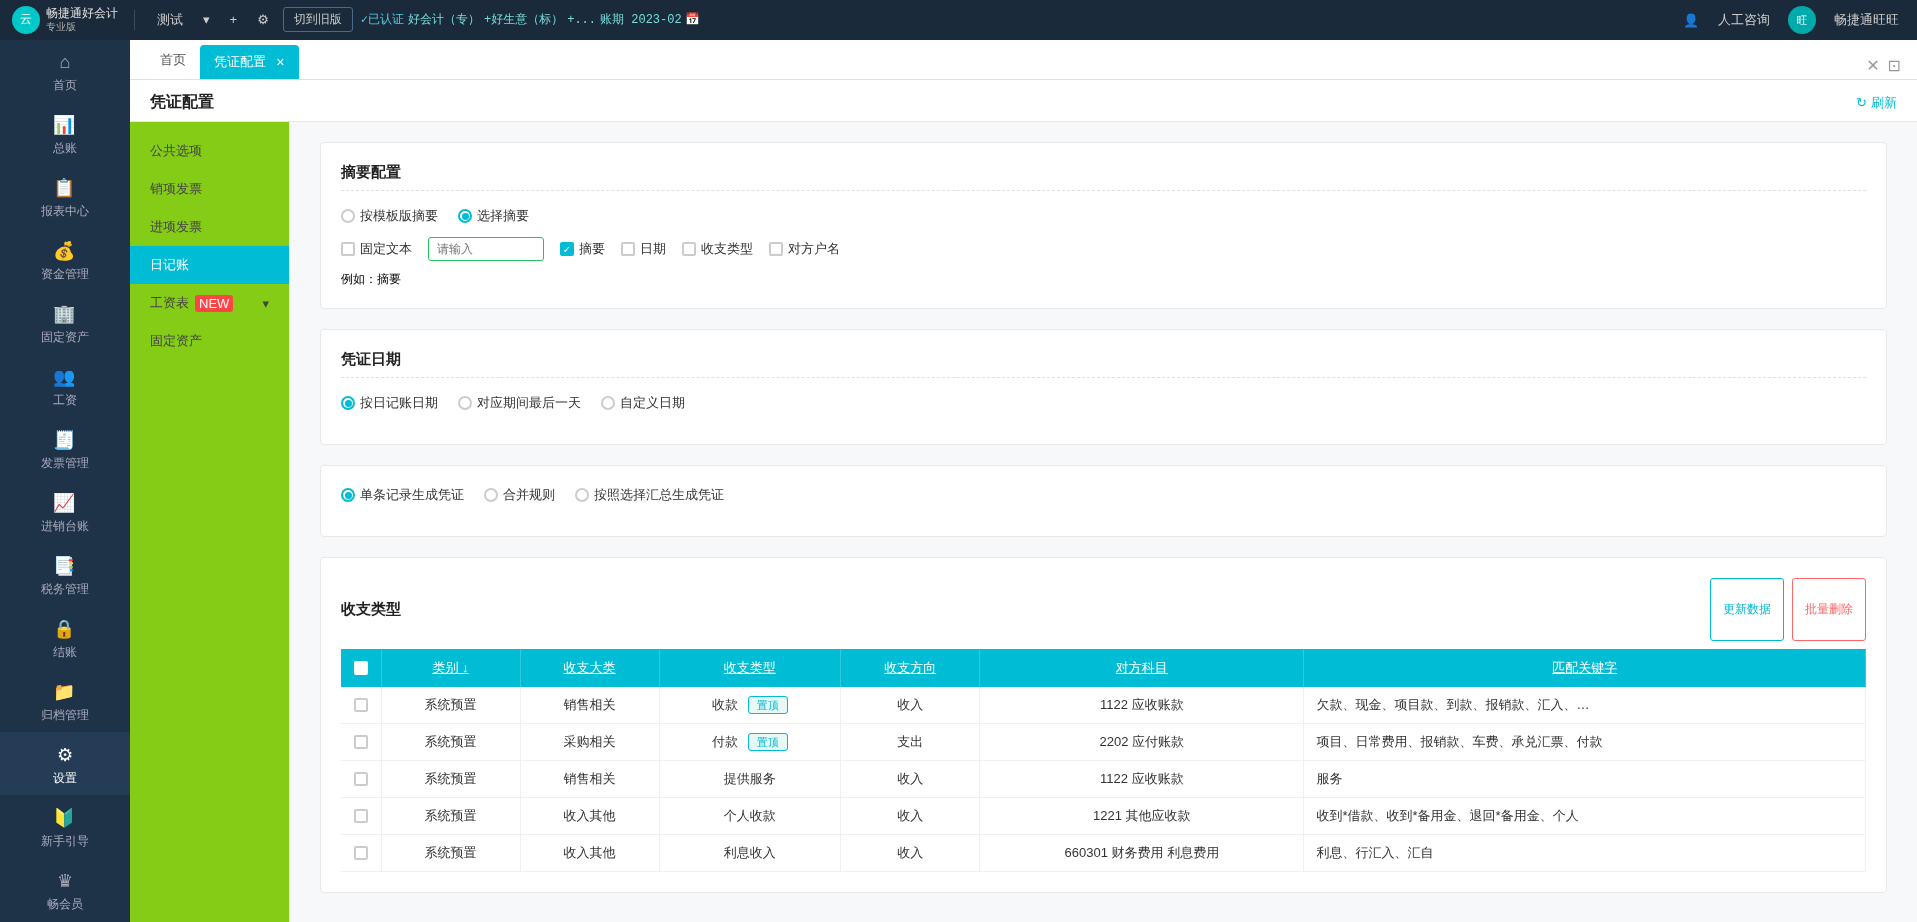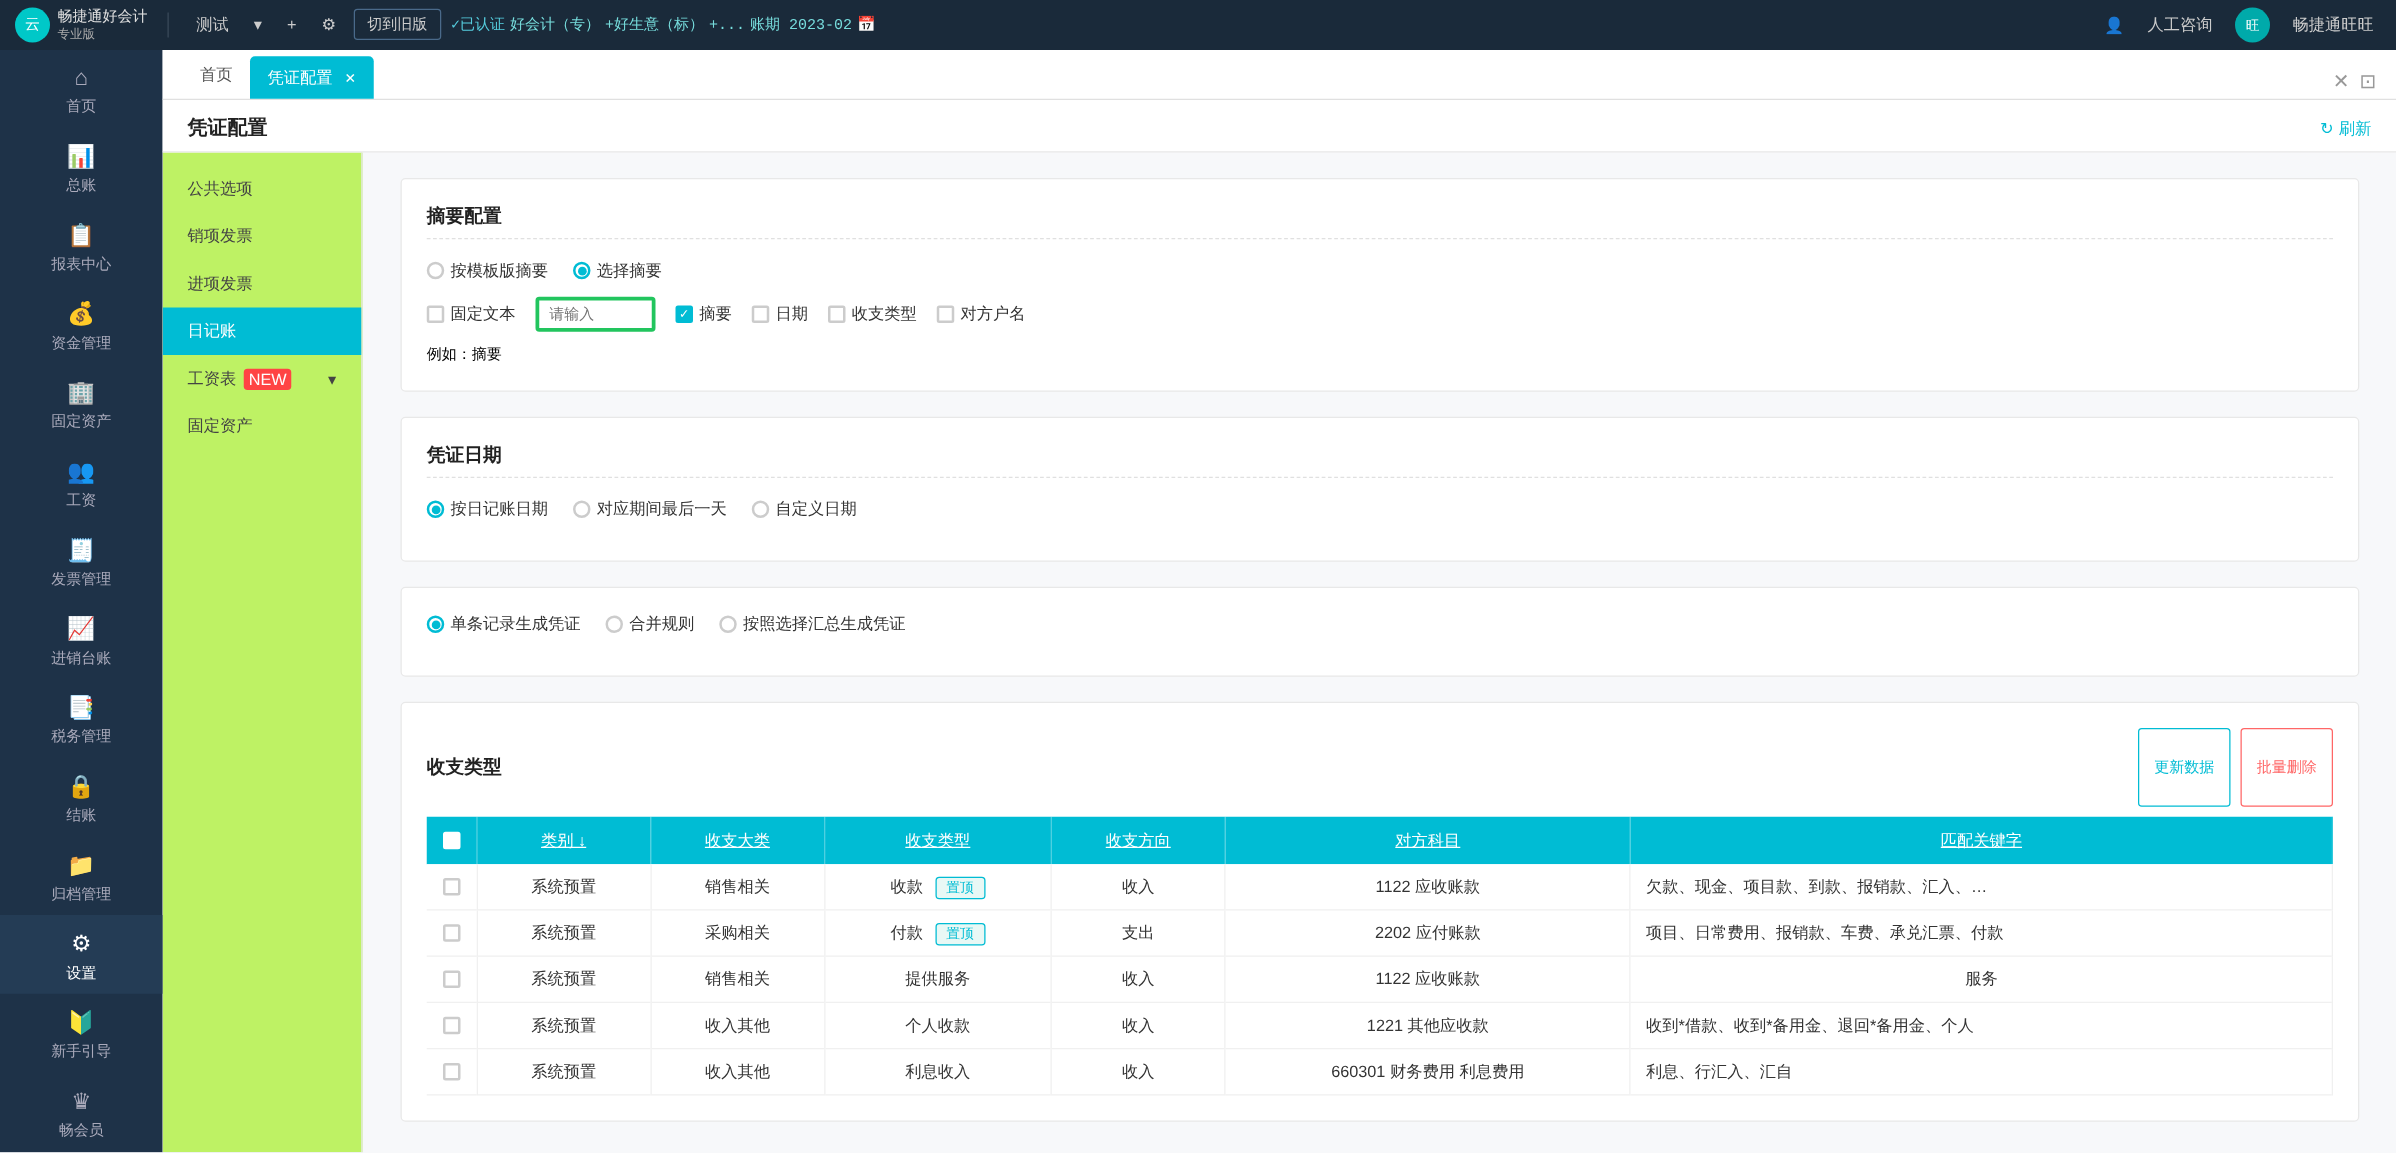--- a/index.html
+++ b/index.html
@@ -38,21 +38,21 @@
     .tab-close { margin-left: 6px; color: #fff; font-size: 11px; }
 
     
     .page-header { padding: 12px 20px 8px; background: #fff; border-bottom: 1px solid #e8e8e8; display: flex; align-items: center; justify-content: space-between; flex-shrink: 0; }
     .page-title { font-size: 16px; font-weight: bold; color: #222; }
     .refresh-btn { color: #00bcd4; font-size: 13px; cursor: pointer; display: flex; align-items: center; gap: 4px; }
     .win-btn { cursor: pointer; font-size: 16px; color: #999; }
 
     
     .main-content { display: flex; flex: 1; overflow: hidden; }
-    .left-nav { width: 160px; background: #bef264; border-right: 1px solid #e8e8e8; padding: 10px 0; flex-shrink: 0; }
+    .left-nav { width: 160px; background: #84cc16; border-right: 1px solid #e8e8e8; padding: 10px 0; flex-shrink: 0; }
     .left-nav-item { padding: 10px 20px; font-size: 13px; color: #444; cursor: pointer; display: flex; align-items: center; gap: 6px; }
     .left-nav-item.active { background: #00bcd4; color: #fff; }
     .badge-new { background: #ff4444; color: #fff; font-size: 13px; padding: 1px 4px; border-radius: 3px; }
 
     
     .right-panel { flex: 1; overflow-y: auto; padding: 20px 30px; background: #f7f8fa; }
 
     
     .section { background: #fff; border: 1px solid #e8e8e8; border-radius: 4px; margin-bottom: 20px; padding: 20px; }
     .section-title { font-size: 15px; font-weight: bold; color: #222; margin-bottom: 16px; padding-bottom: 8px; border-bottom: 1px dashed #e0e0e0; }
@@ -62,21 +62,21 @@
     .radio-item { display: flex; align-items: center; gap: 5px; cursor: pointer; font-size: 13px; }
     .radio-circle { width: 14px; height: 14px; border-radius: 50%; border: 2px solid #ccc; display: flex; align-items: center; justify-content: center; }
     .radio-circle.selected { border-color: #00bcd4; }
     .radio-circle.selected::after { content: ''; width: 7px; height: 7px; border-radius: 50%; background: #00bcd4; }
 
     
     .checkbox-row { display: flex; align-items: center; gap: 16px; margin-top: 8px; }
     .checkbox-item { display: flex; align-items: center; gap: 5px; font-size: 13px; cursor: pointer; }
     .checkbox-box { width: 14px; height: 14px; border: 2px solid #ccc; border-radius: 2px; display: flex; align-items: center; justify-content: center; }
     .checkbox-box.checked { background: #00bcd4; border-color: #00bcd4; color: #fff; font-size: 10px; }
-    .text-input-small { border: 3px solid #22c55e; border-radius: 3px; padding: 4px 8px; font-size: 12px; width: 96px; color: #999; }
+    .text-input-small { border: 1px solid #22c55e; border-radius: 3px; padding: 4px 8px; font-size: 12px; width: 116px; color: #999; }
 
     
     .example-text { color: #000000; font-size: 12px; margin-top: 10px; }
 
     
     .table-header-row { display: flex; align-items: center; justify-content: space-between; margin-bottom: 8px; }
     .table-section-title { font-size: 15px; font-weight: bold; color: #222; }
     .table-actions { display: flex; gap: 8px; }
     .action-btn { padding: 22px 12px; border-radius: 3px; font-size: 12px; cursor: pointer; border: none; }
     .btn-outline-primary { border: 1px solid #00bcd4; background: #fff; color: #00bcd4; }
@@ -372,21 +372,21 @@
                 </tr>
                 <tr>
                   <td>
                       <div class="checkbox-cell"></div>
                     </td>
                   <td>系统预置</td>
                   <td>销售相关</td>
                   <td>提供服务</td>
                   <td>收入</td>
                   <td>1122 应收账款</td>
-                  <td style="text-align:center;">服务</td>
+                  <td style="text-align:left;">服务</td>
                 </tr>
                 <tr>
                   <td>
                       <div class="checkbox-cell"></div>
                     </td>
                   <td>系统预置</td>
                   <td>收入其他</td>
                   <td>个人收款</td>
                   <td>收入</td>
                   <td>1221 其他应收款</td>

